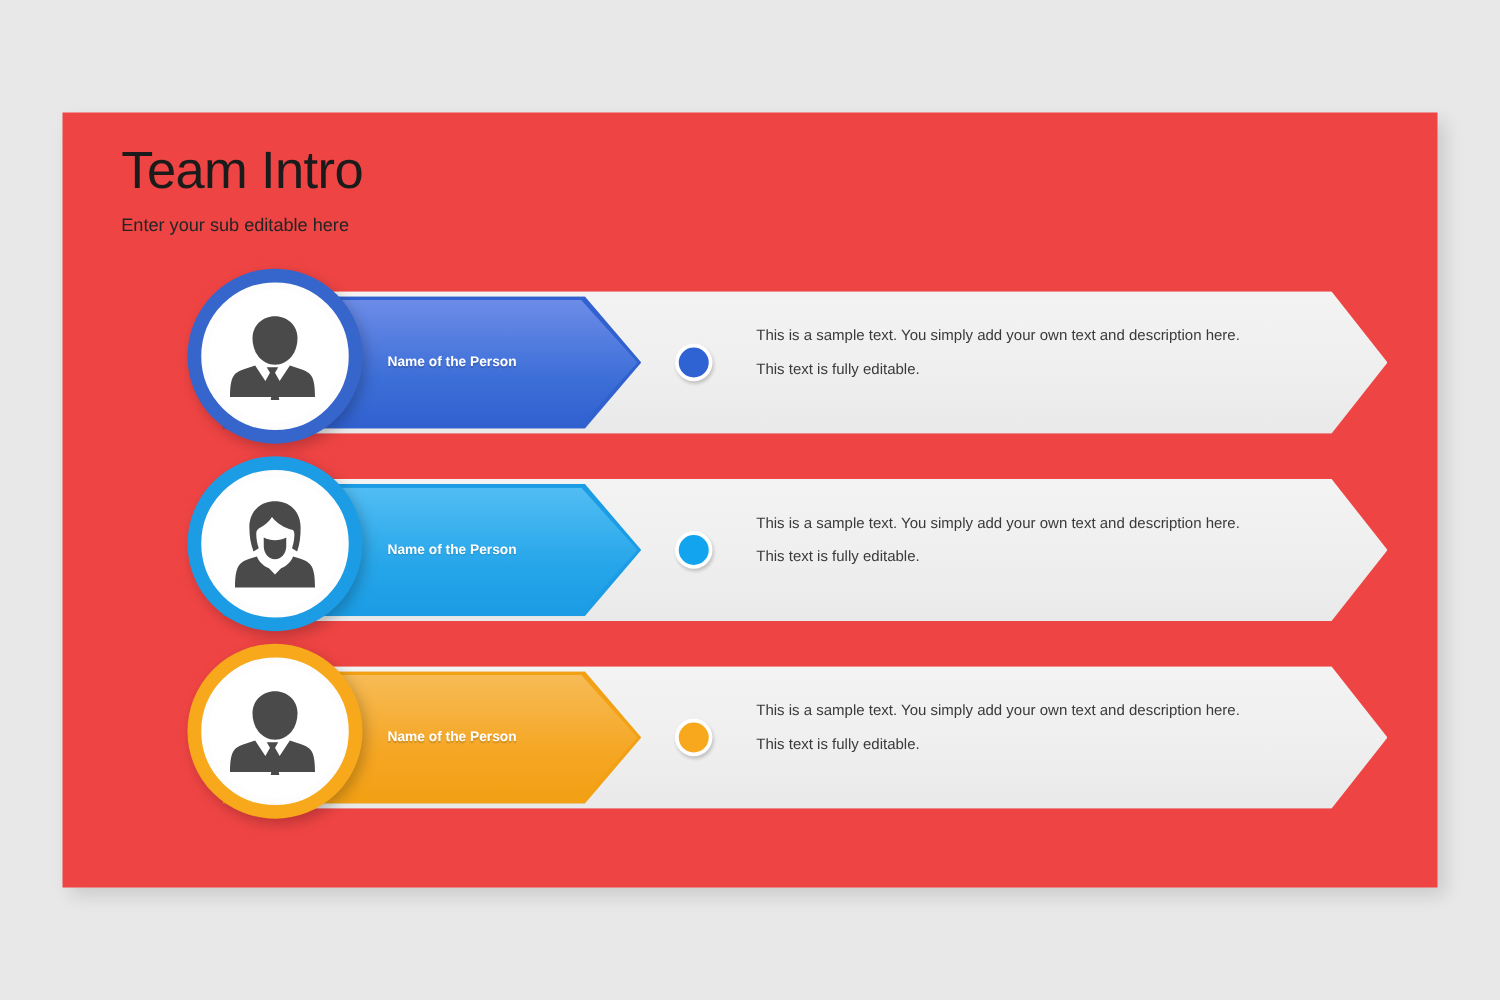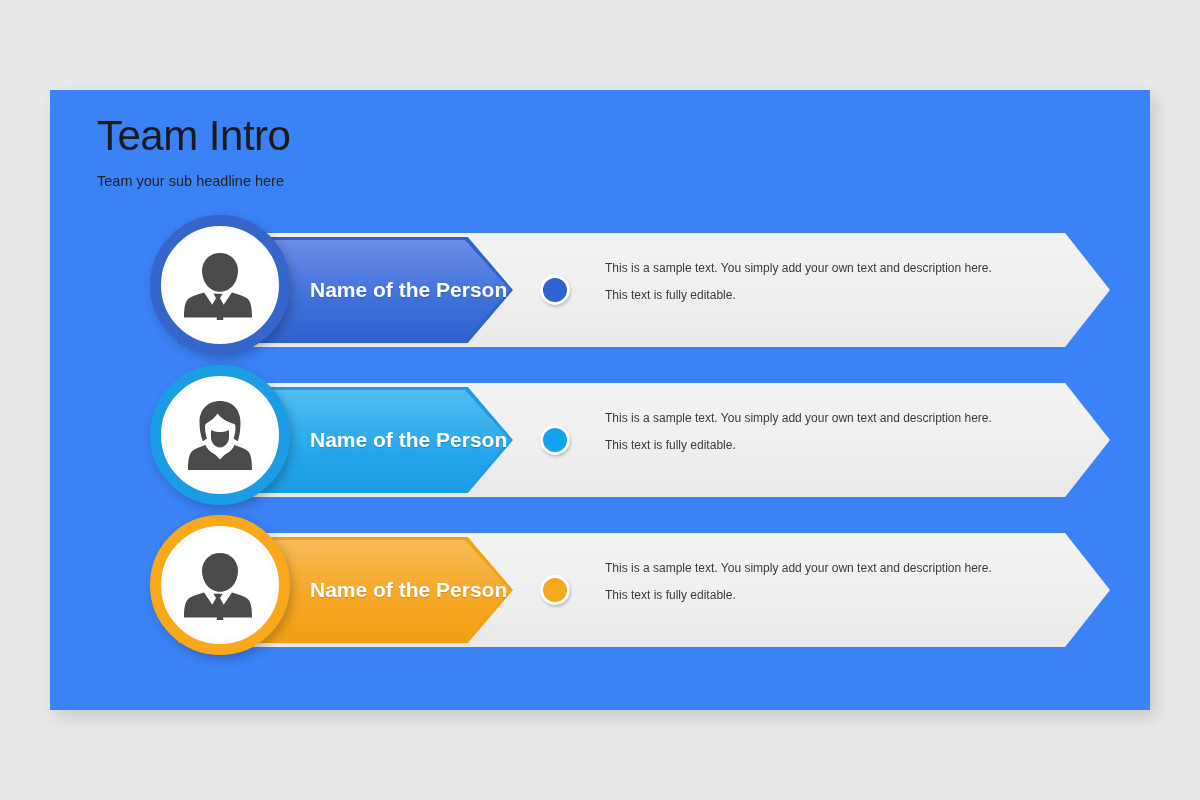--- a/index.html
+++ b/index.html
@@ -17,21 +17,21 @@
     position: relative;
   }
 
   
   #slide {
     position: absolute;
     left: 50px;
     top: 90px;
     width: 1100px;
     height: 620px;
-    background: #3b82f6;
+    background: #ef4444;
     box-shadow: 6px 7px 14px rgba(0,0,0,0.13);
   }
 
   
   #header {
     position: absolute;
     left: 47px;
     top: 24px;
   }
   #page-title {
@@ -97,21 +97,21 @@
   }
   .chevron-label {
     position: absolute;
     left: 130px;
     top: 22px;
     width: 335px;
     height: 106px;
     display: flex;
     align-items: center;
     padding-left: 130px;
-    font-size: 21px;
+    font-size: 11px;
     font-weight: bold;
     color: #ffffff;
     text-shadow: 0 1px 1px rgba(0,0,0,0.18);
     white-space: nowrap;
   }
 
   
   .avatar {
     position: absolute;
     left: 100px;
@@ -150,21 +150,21 @@
     color: #3a3a3a;
   }
 </style>
 </head>
 <body>
 
 <div id="slide">
 
   <div id="header">
     <div id="page-title">Team Intro</div>
-    <div id="page-subtitle">Team your sub headline here</div>
+    <div id="page-subtitle">Enter your sub editable here</div>
   </div>
 
   <div class="row" id="row-0">
     <div class="band"></div>
 
     <div class="chevron-outer" style="background: rgb(49, 97, 207);">
       <div class="chevron-inner" style="background: linear-gradient(rgb(109, 140, 232) 0%, rgb(61, 111, 216) 62%, rgb(49, 97, 207) 100%);"></div>
     </div>
     <div class="chevron-label">Name of the Person</div>
 

